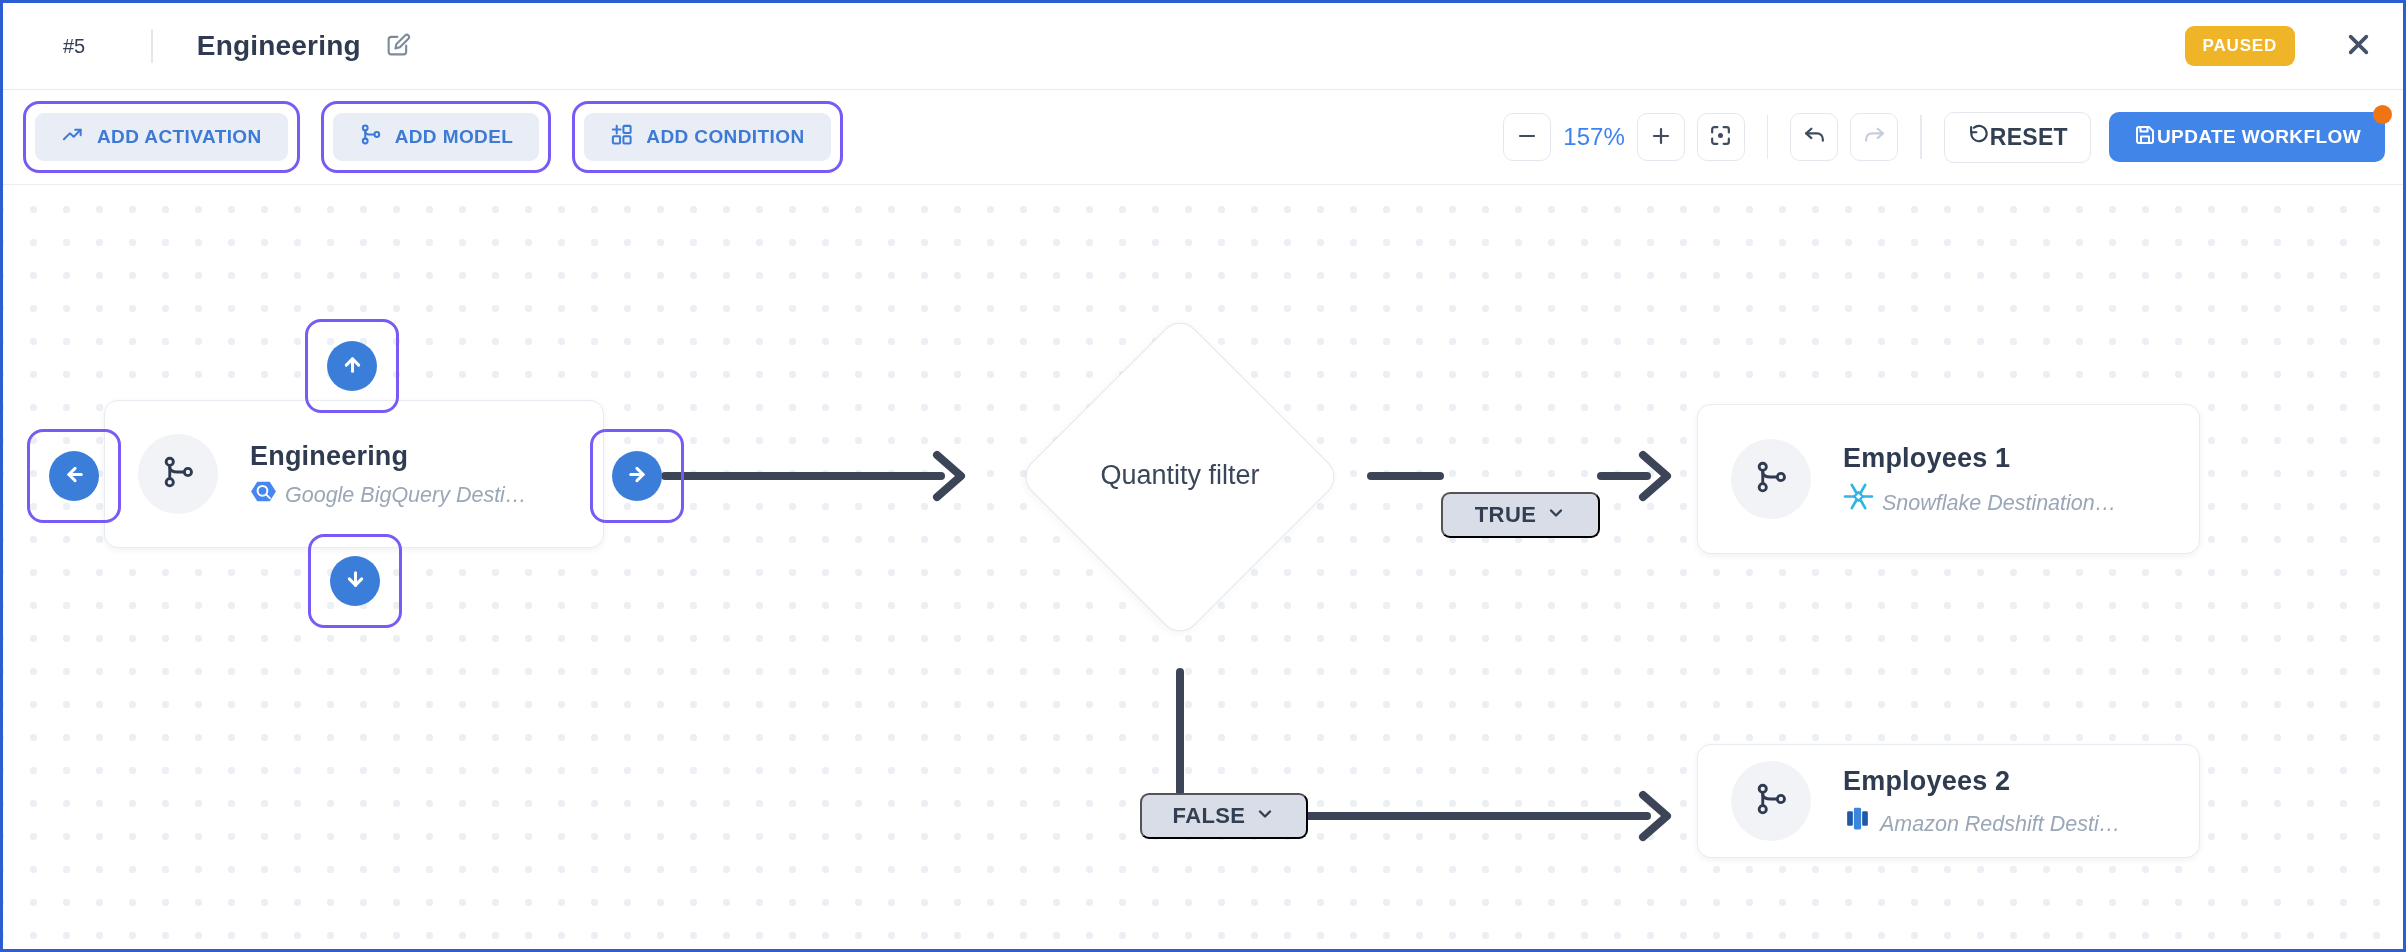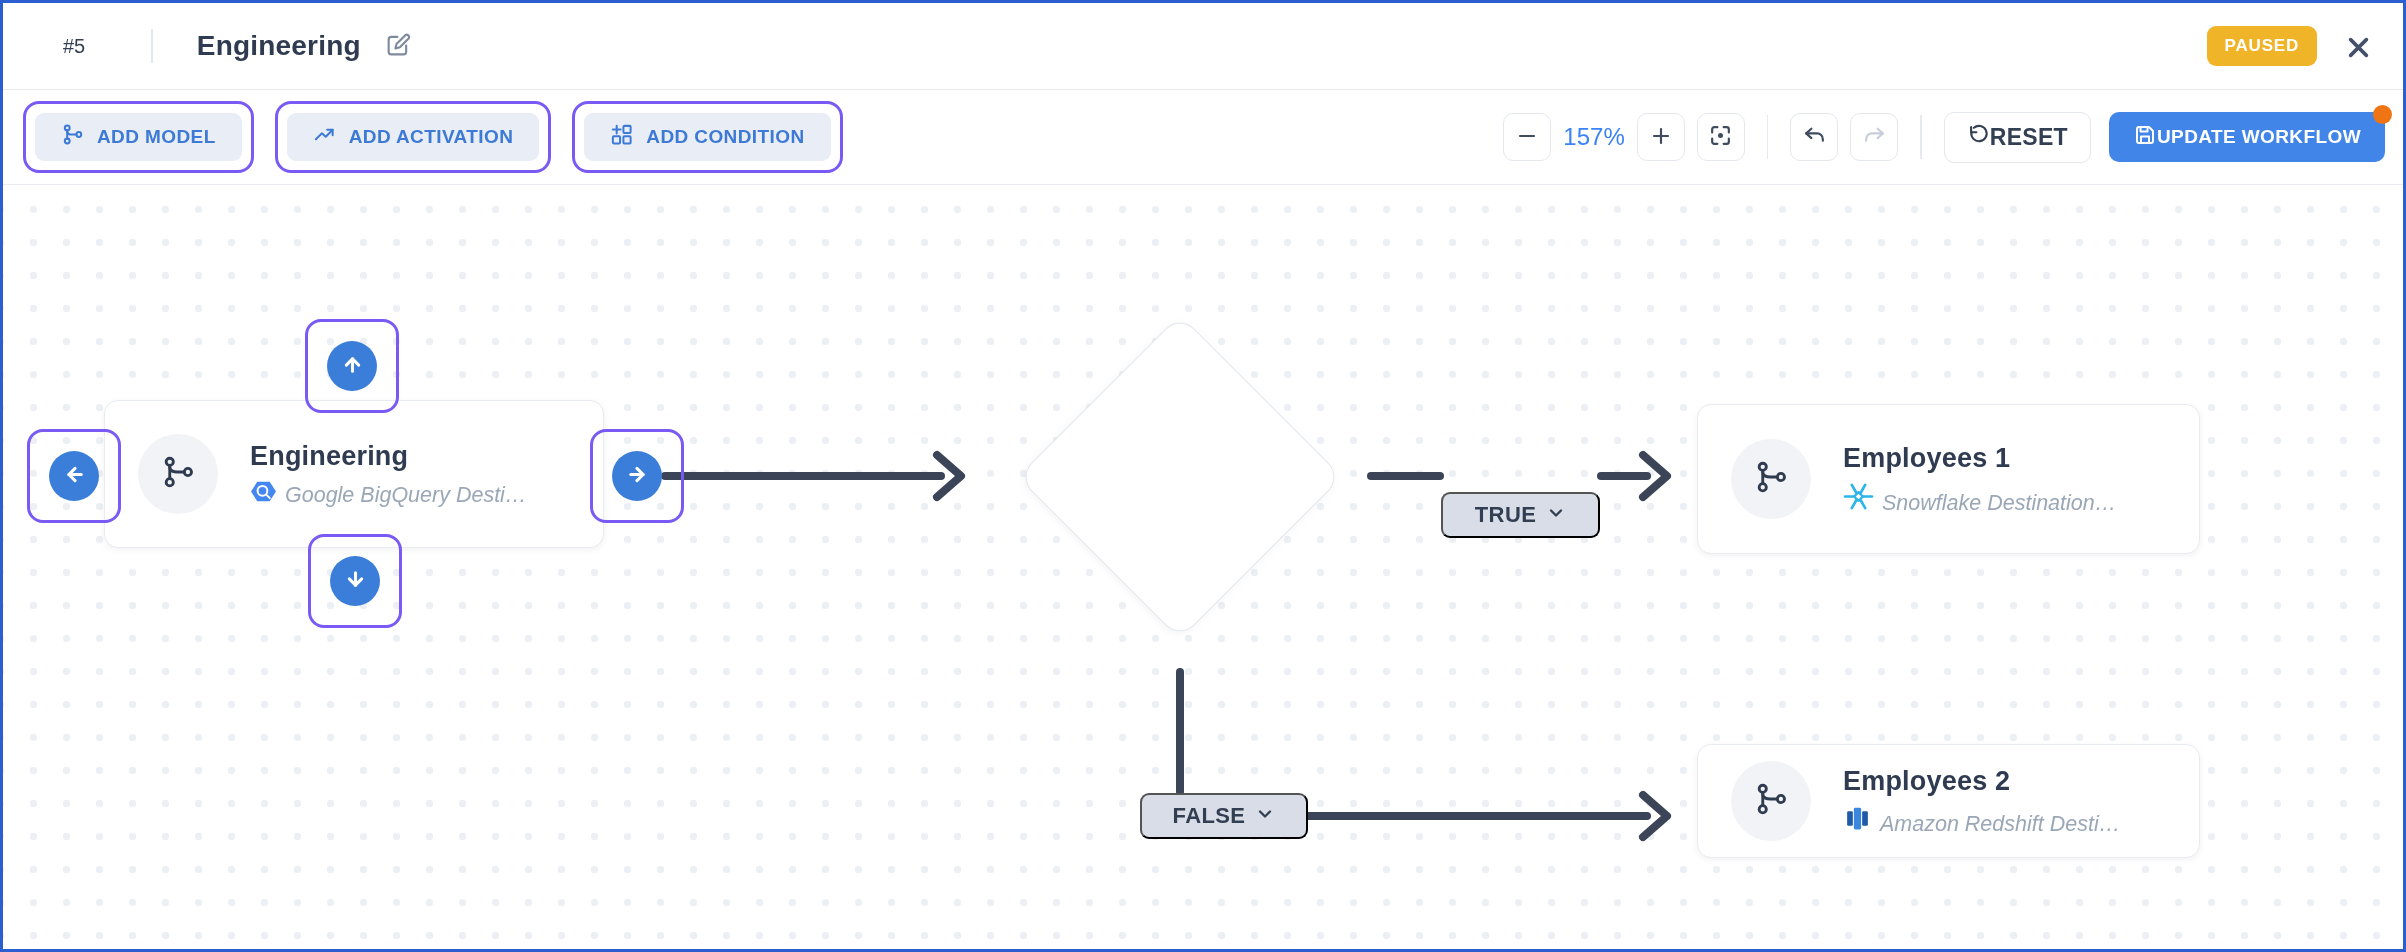--- a/index.html
+++ b/index.html
@@ -9,21 +9,21 @@
     display:flex; flex-direction:column; }
 
   
   .topbar { height:87px; flex:0 0 87px; display:flex; align-items:center;
     border-bottom:1.5px solid #e7ebf1; padding:0 28px 0 60px; position:relative; }
   .wf-number { font-size:20px; font-weight:500; color:#333f52; }
   .topbar-divider { width:1.5px; height:34px; background:#e3e8ef; margin:0 44px 0 66px; }
   .page-title { font-size:28px; font-weight:700; color:#2f3b50; letter-spacing:0.2px; }
   .edit-btn { margin-left:22px; width:30px; height:30px; border:none; background:transparent;
     cursor:pointer; color:#7d8a9d; display:flex; align-items:center; justify-content:center; }
-  .topbar-right { margin-left:auto; display:flex; align-items:flex-end; gap:24px; }
+  .topbar-right { margin-left:auto; display:flex; align-items:center; gap:46px; }
   .status-badge { background:#f0b429; color:#fff; font-size:17px; font-weight:700;
     letter-spacing:0.8px; border-radius:9px; padding:10px 18px; }
   .close-btn { width:34px; height:34px; border:none; background:transparent; cursor:pointer;
     color:#44506a; display:flex; align-items:center; justify-content:center; }
 
   
   .toolbar { height:95px; flex:0 0 95px; display:flex; align-items:center;
     justify-content:space-between; border-bottom:1.5px solid #e9edf2;
     padding:0 18px 0 20px; background:#fff; }
   .toolbar-left { display:flex; align-items:center; gap:21px; }
@@ -111,41 +111,41 @@
       </button>
     </div>
   </div>
 
   <div class="toolbar">
     <div class="toolbar-left">
 
       <div class="anno">
         <button class="add-btn">
           <span>
+            <svg width="23" height="23" viewBox="0 0 24 24" fill="none" stroke="currentColor" stroke-width="2.1" stroke-linecap="round" stroke-linejoin="round">
+              <path d="M3 17 L9.2 10.8 L13.3 14.4 L20.5 7"></path>
+              <path d="M14.8 7 H20.5 V12.7"></path>
+            </svg>
+          </span>
+          <span>ADD ACTIVATION</span>
+        </button>
+      </div>
+
+      <div class="anno">
+        <button class="add-btn">
+          <span>
             <svg width="23" height="23" viewBox="0 0 24 24" fill="none" stroke="currentColor" stroke-width="2.1" stroke-linecap="round">
               <circle cx="6.5" cy="5.2" r="2.5"></circle>
                 <circle cx="6.5" cy="18.8" r="2.5"></circle>
                 <circle cx="18.6" cy="12" r="2.5"></circle>
               <path d="M6.5 7.7 V16.3"></path>
                 <path d="M6.5 8.5 C6.5 11.7 9.2 12 11.6 12 H16.1"></path>
             </svg>
           </span>
           <span>ADD MODEL</span>
-        </button>
-      </div>
-
-      <div class="anno">
-        <button class="add-btn">
-          <span>
-            <svg width="23" height="23" viewBox="0 0 24 24" fill="none" stroke="currentColor" stroke-width="2.1" stroke-linecap="round" stroke-linejoin="round">
-              <path d="M3 17 L9.2 10.8 L13.3 14.4 L20.5 7"></path>
-              <path d="M14.8 7 H20.5 V12.7"></path>
-            </svg>
-          </span>
-          <span>ADD ACTIVATION</span>
         </button>
       </div>
 
       <div class="anno">
         <button class="add-btn">
           <span>
             <svg width="23" height="23" viewBox="0 0 24 24" fill="none" stroke="currentColor" stroke-width="2.1" stroke-linecap="round" stroke-linejoin="round">
               <path d="M7 2.8 V11 M2.9 6.9 H11.1"></path>
               <rect x="14" y="3" width="7.5" height="7.5" rx="1"></rect>
               <rect x="3" y="13.8" width="7.5" height="7.5" rx="1"></rect>
@@ -299,20 +299,21 @@
     <button class="port" style="left:609px; top:266px;">
       <span>
         <svg width="27" height="27" viewBox="0 0 24 24" fill="none" stroke="currentColor" stroke-width="2.7" stroke-linecap="round" stroke-linejoin="round">
           <path d="M6 12 H17"></path>
             <path d="M11.5 6.5 L17 12 L11.5 17.5"></path>
         </svg>
       </span>
     </button>
 
     <div class="diamond"></div>
+    <div class="diamond-label">Quantity filter</div>
 
     <button class="pill" style="left:1438px; top:268px; width:159px;margin-top:39px;">
       <span>TRUE</span>
       <span>
         <svg width="20" height="20" viewBox="0 0 24 24" fill="none" stroke="#323e52" stroke-width="2.8" stroke-linecap="round" stroke-linejoin="round">
           <path d="M6 9 L12 15 L18 9"></path>
         </svg>
       </span>
     </button>
 

